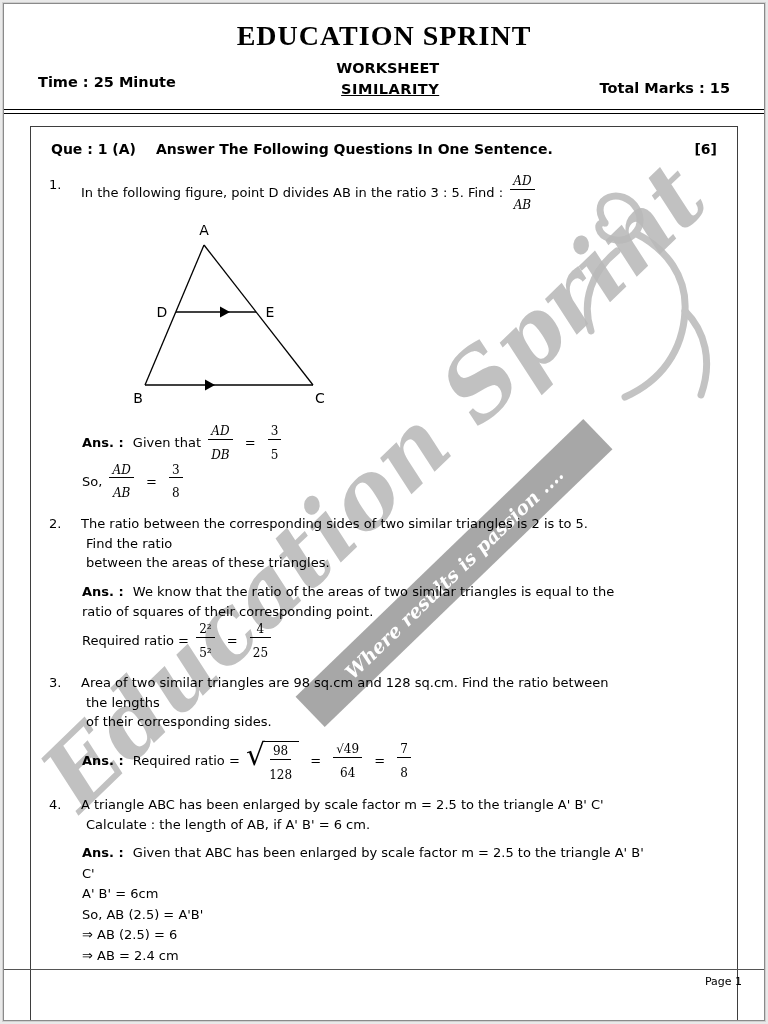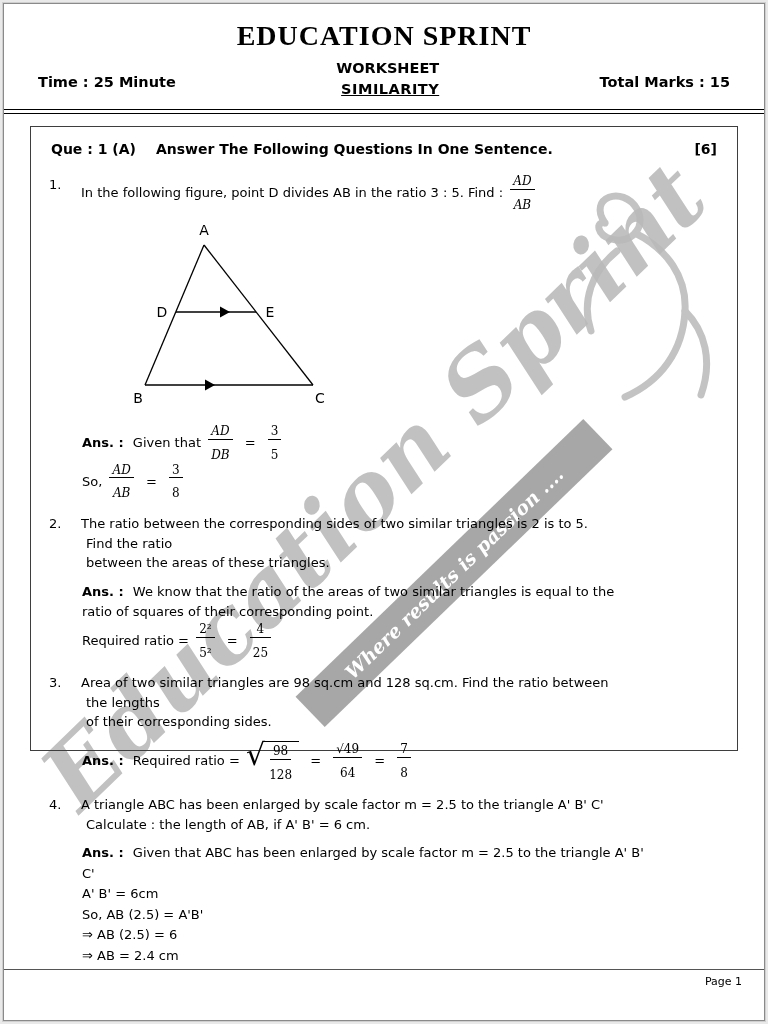--- a/index.html
+++ b/index.html
@@ -32,27 +32,27 @@
   
   .header { position:relative; z-index:1; }
   .title {
     text-align:center; margin-top:16px; font-size:28px; font-weight:bold;
     letter-spacing:1px; font-family:"Liberation Serif", serif;
   }
   .header-row { display:flex; justify-content:space-between; padding:0 34px; margin-top:8px; }
   .time { font-weight:bold; font-size:14.5px; margin-top:14px; }
   .center-block { text-align:right; font-weight:bold; font-size:14.5px; }
   .subject { margin-top:5px; text-decoration:underline; letter-spacing:0.5px; }
-  .marks { font-weight:bold; font-size:14.5px; margin-top:14px; }
+  .marks { font-weight:bold; font-size:14.5px; margin-top:20px; }
   .double-rule { margin-top:12px; height:5px; border-top:1.6px solid #000; border-bottom:1.6px solid #000; }
 
   
   .content {
     position:relative; z-index:1;
-    margin:12px 26px 0; height:625px;
+    margin:12px 26px 0; height:896px;
     border:1.5px solid #3e3e3e; padding:8px 16px 14px;
     font-size:13px; line-height:1.5;
   }
   .que-row { display:flex; font-weight:bold; font-size:14px; padding:4px 4px 2px; }
   .que-label { margin-right:20px; }
   .que-marks { margin-left:auto; }
 
   .q { display:flex; margin-top:13px; }
   .q-num { width:34px; flex:none; padding-left:2px; }
   .q-body { flex:1; }

